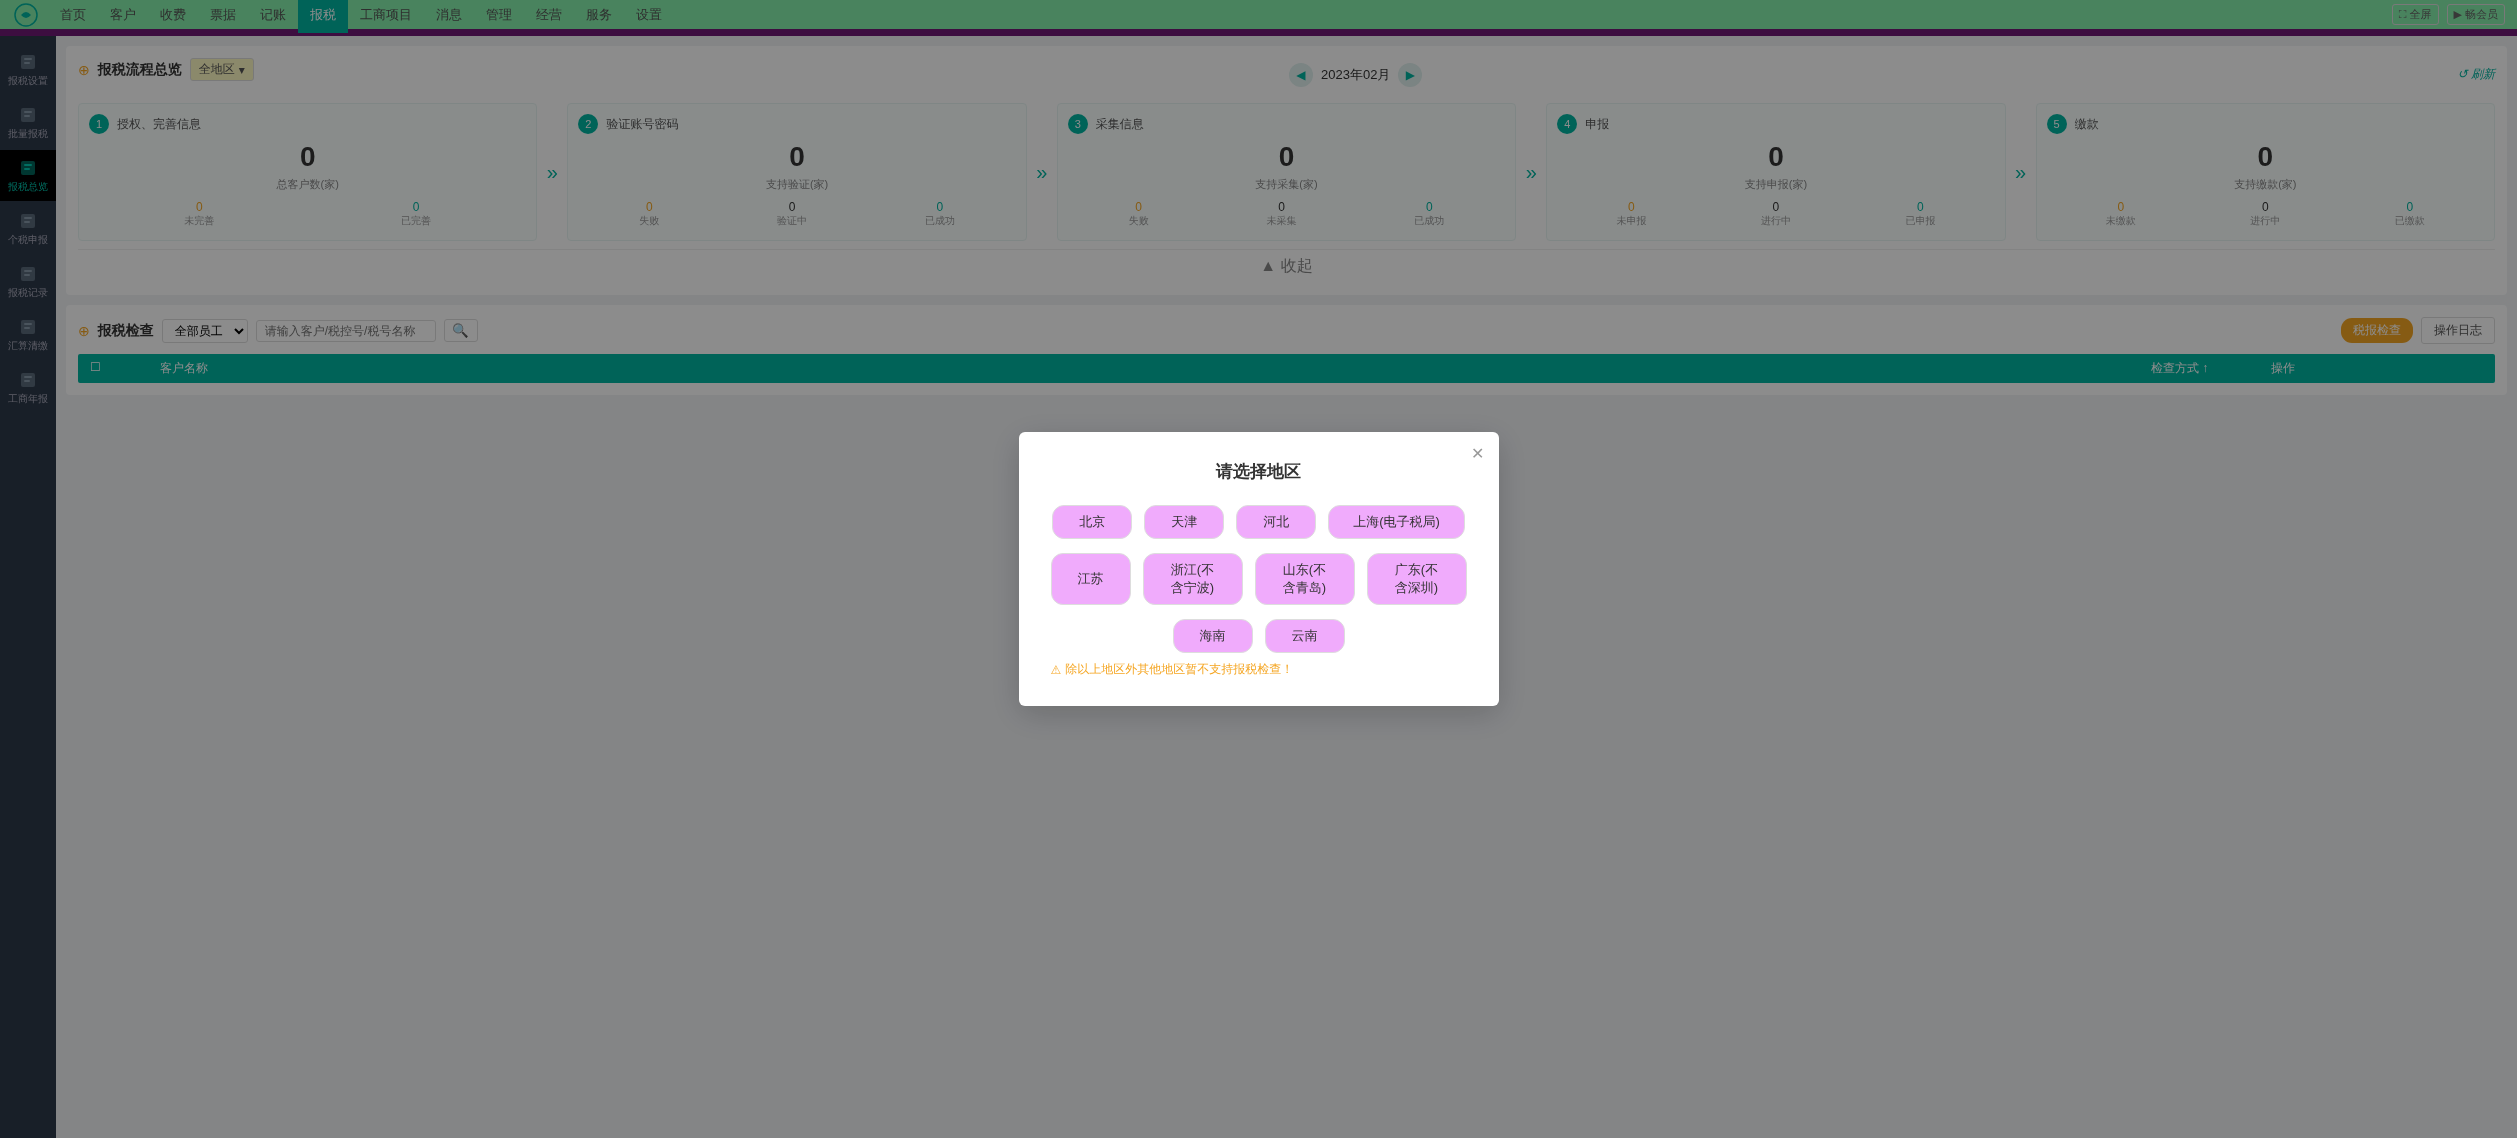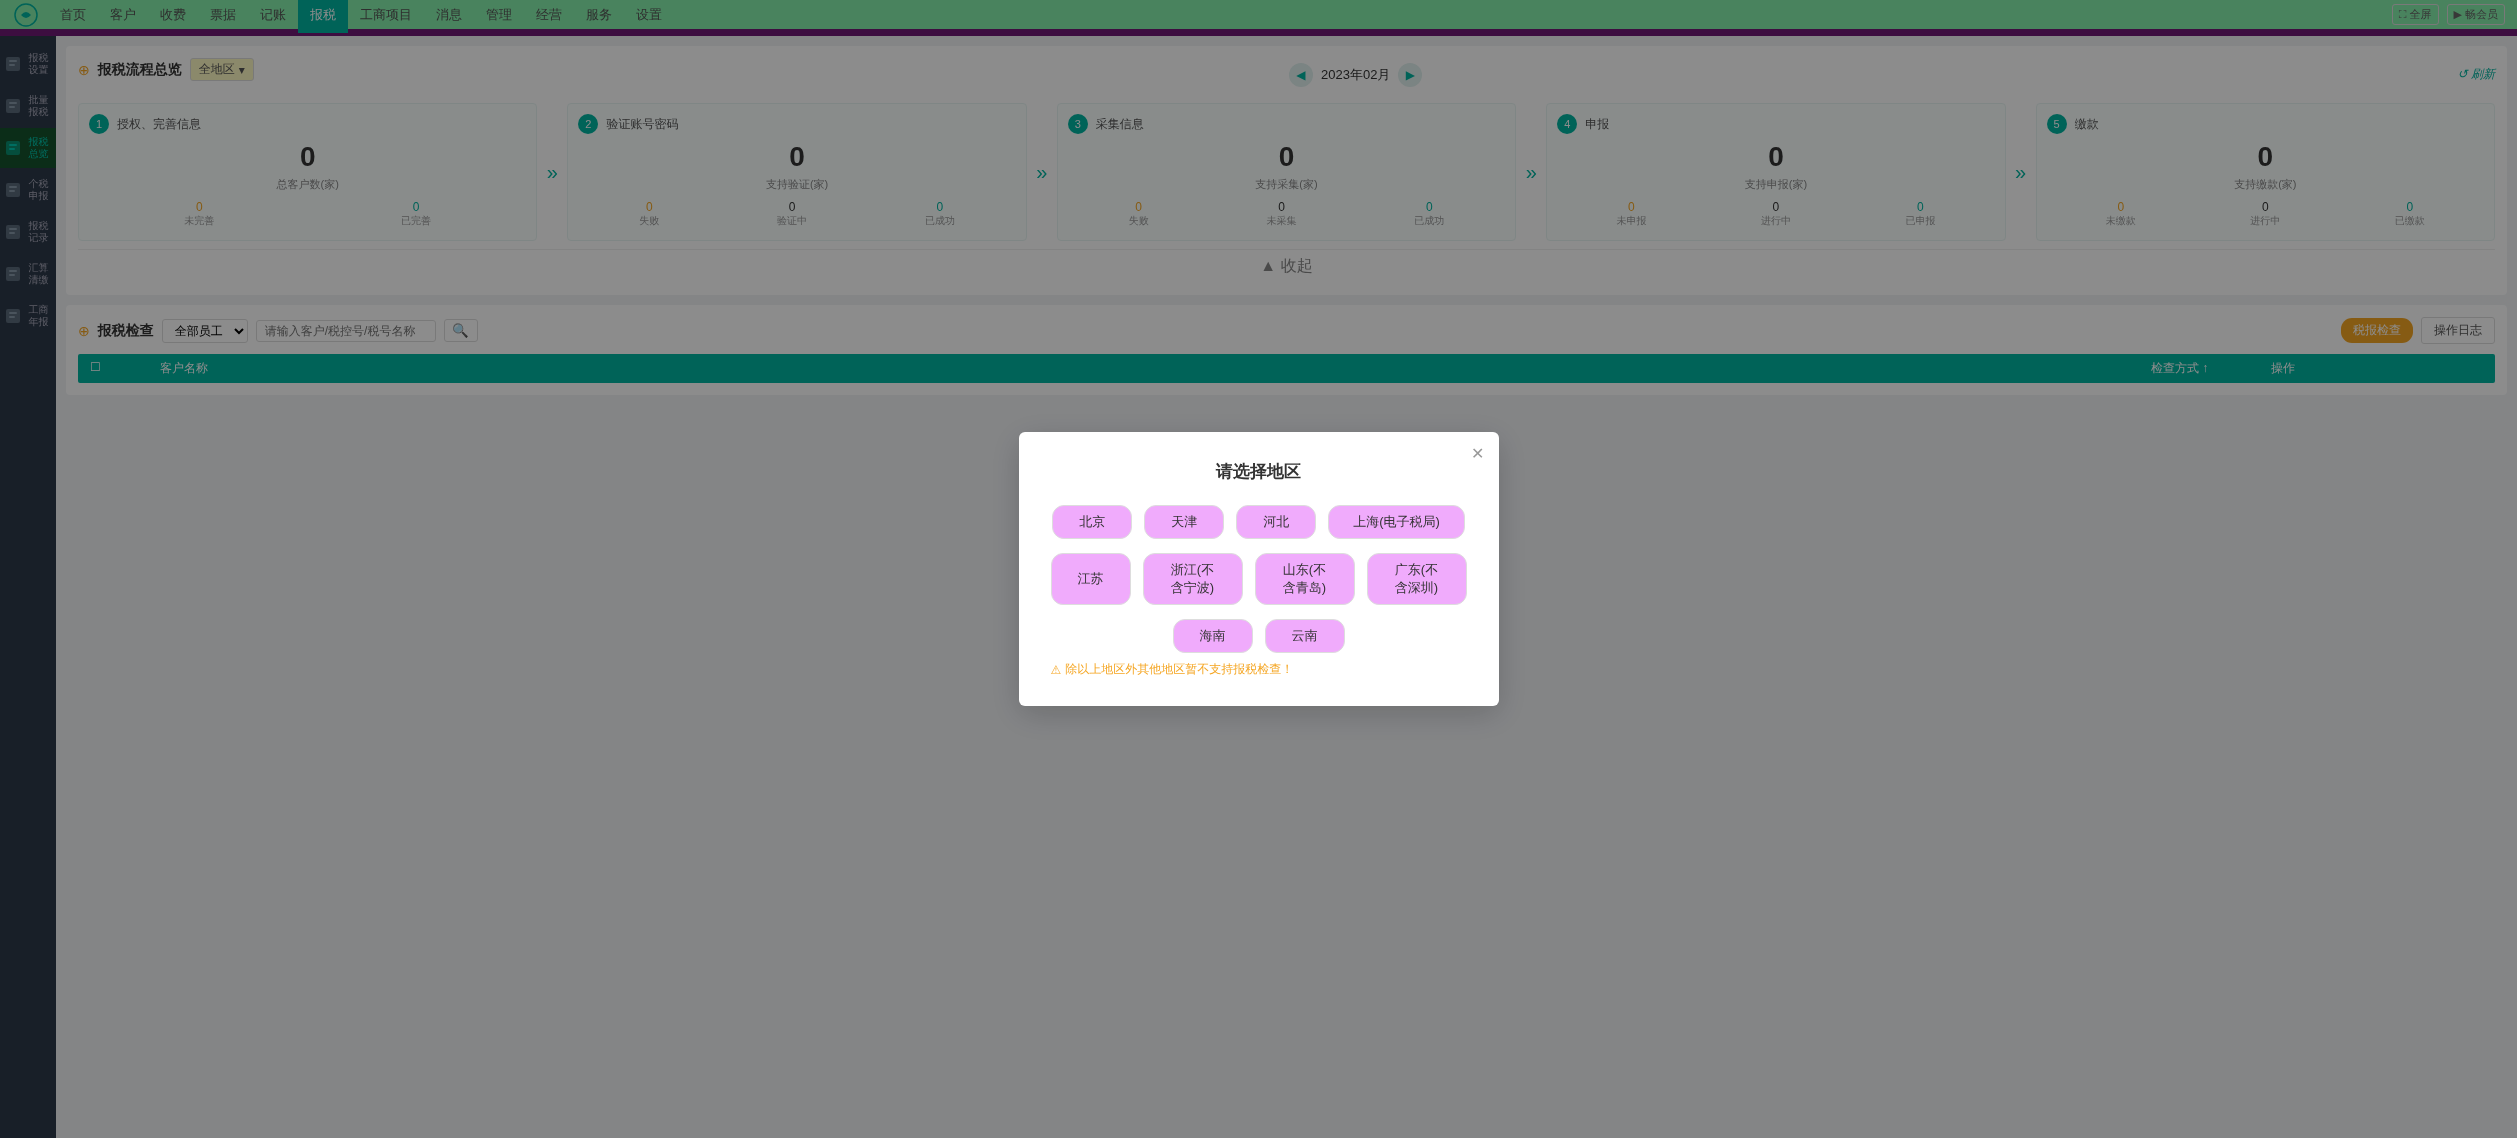--- a/index.html
+++ b/index.html
@@ -39,24 +39,24 @@
       padding: 2px 6px; border: 1px solid #ddd; border-radius: 3px; font-size: 11px;
     }
 
     
     .layout { display: flex; height: calc(100vh - 36px); }
     .sidebar {
       width: 56px; background: #2d3a4a; display: flex; flex-direction: column;
       align-items: center; padding-top: 8px; gap: 2px;
     }
     .sidebar-item {
-      width: 100%; display: flex; flex-direction: row; align-items: center;
+      width: 100%; display: flex; flex-direction: column; align-items: center;
       padding: 8px 4px; cursor: pointer; color: #aab; font-size: 10px; gap: 3px;
     }
-    .sidebar-item.active { background: #14532d; color: #00c9b1; }
+    .sidebar-item.active { background: #000000; color: #00c9b1; }
     .sidebar-item .s-icon {
       width: 20px; height: 20px; display: flex; align-items: center; justify-content: center;
       color: #8899aa;
     }
     .sidebar-item.active .s-icon { color: #00c9b1; }
     .sidebar-label { text-align: center; line-height: 1.2; }
 
     
     .main-content { flex: 1; overflow-y: auto; padding: 10px; background: #f0f2f5; }
 

